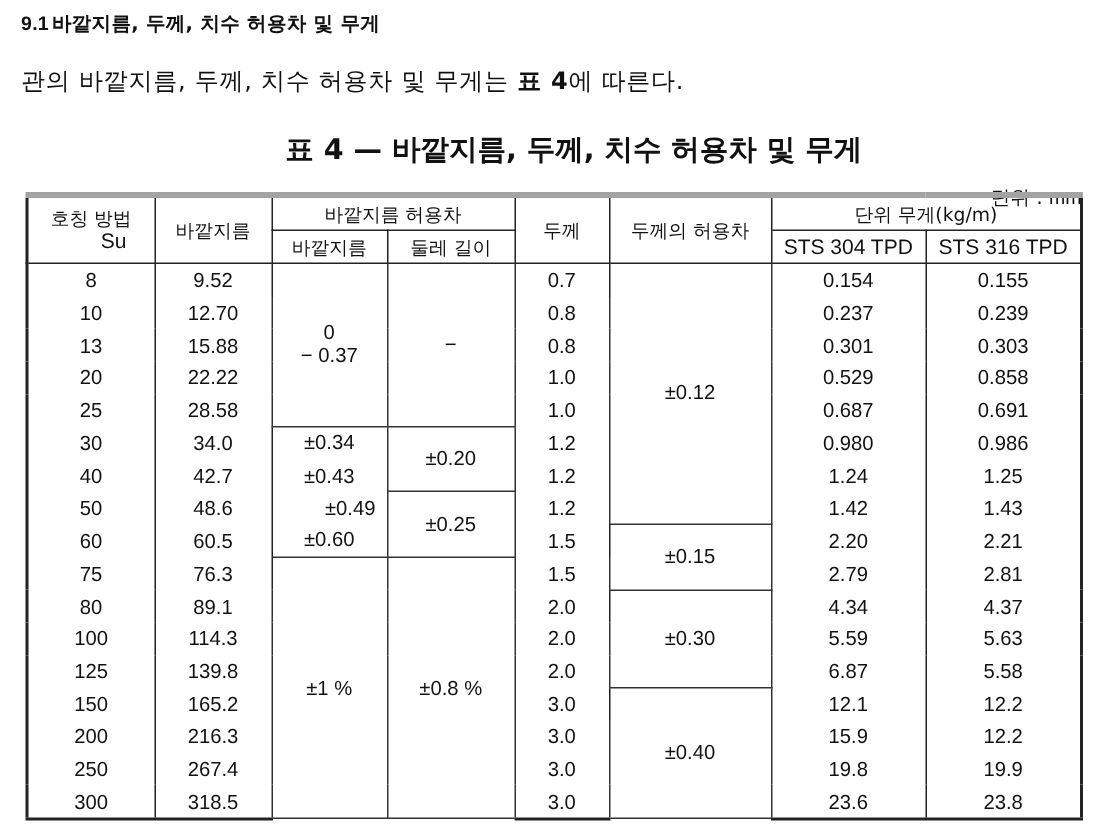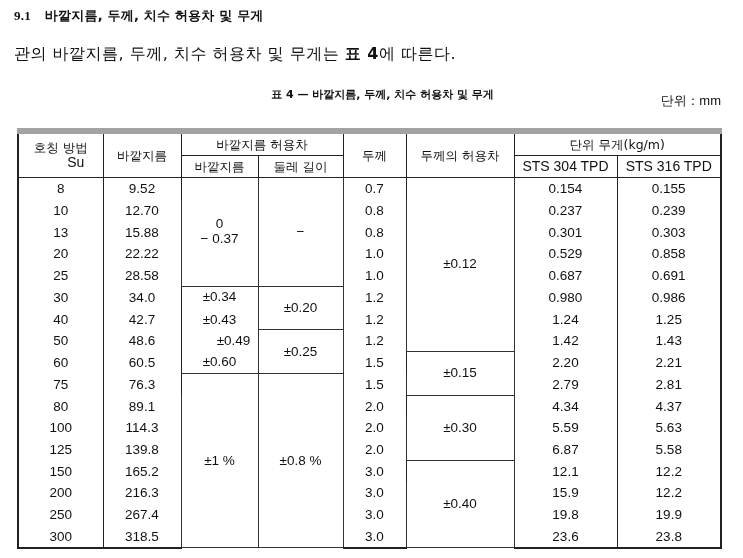--- a/index.html
+++ b/index.html
@@ -1,38 +1,38 @@
 <!DOCTYPE html>
 <html><head>
 <meta charset="utf-8">
 <style>
   html, body { margin:0; padding:0; background:#fff; }
   body { width:743px; height:558px; position:relative; overflow:hidden;
          font-family:"DejaVu Sans", "Liberation Sans", sans-serif; color:#111; }
   .section-title { position:absolute; left:14px; top:7px; font-size:13px; font-weight:bold; letter-spacing:0.2px; }
-  .section-title .num { margin-right:14px; font-family:Liberation Serif, serif; }
+  .section-title .num { margin-right:2px; font-family:Liberation Sans, sans-serif; }
   .body-text { position:absolute; left:14px; top:44px; font-size:16px; letter-spacing:0.5px; }
   .body-text b { font-weight:bold; }
-  .table-caption { position:absolute; left:0; width:743px; top:87px; text-align:center; font-size:11px; font-weight:bold; padding-left:22px; box-sizing:border-box; }
-  .unit-note { position:absolute; right:22px; top:92px; font-size:13px; }
+  .table-caption { position:absolute; left:0; width:743px; top:87px; text-align:center; font-size:19px; font-weight:bold; padding-left:22px; box-sizing:border-box; }
+  .unit-note { position:absolute; right:22px; top:123px; font-size:13px; }
   .unit-note .mm { font-family:"Liberation Sans", sans-serif; }
   table.spec { position:absolute; left:17px; top:128px; border-collapse:collapse;
                font-family:"Liberation Sans", sans-serif; font-size:13.5px; }
   table.spec td, table.spec th { padding:0; text-align:center; vertical-align:middle; font-weight:normal; }
   table.spec thead th { border:1.5px solid #222; height:21px; font-family:"DejaVu Sans", sans-serif; font-size:12.5px; line-height:1.1; }
   table.spec thead th.latin { font-family:"Liberation Sans", sans-serif; font-size:14px; }
   table.spec tbody td { height:21.65px; line-height:21px; }
   table.spec tbody td.br { border-right:1.5px solid #222; }
   table.spec tbody tr:last-child td { border-bottom:2px solid #222; }
   td.merge { border:1.3px solid #333; line-height:1.2 !important; }
   .stack { display:inline-block; line-height:15px; font-size:13.5px; }
   .col-su { width:85px; } .col-od { width:78px; } .col-odt { width:77px; }
   .col-cir { width:85px; } .col-thk { width:63px; } .col-thkt { width:108px; }
   .col-w304 { width:103px; } .col-w316 { width:104px; }
-  table.spec { border-top:6px solid #a3a3a3; border-left:2px solid #222; border-right:2px solid #222; }
+  table.spec { border-top:4px solid #a3a3a3; border-left:2px solid #222; border-right:2px solid #222; }
 </style>
 </head>
 <body>
 
 <div class="section-title">
   <span class="num">9.1</span><span>바깥지름, 두께, 치수 허용차 및 무게</span>
 </div>
 
 <div class="body-text">
   <span>관의 바깥지름, 두께, 치수 허용차 및 무게는 </span><b>표 4</b><span>에 따른다.</span>

